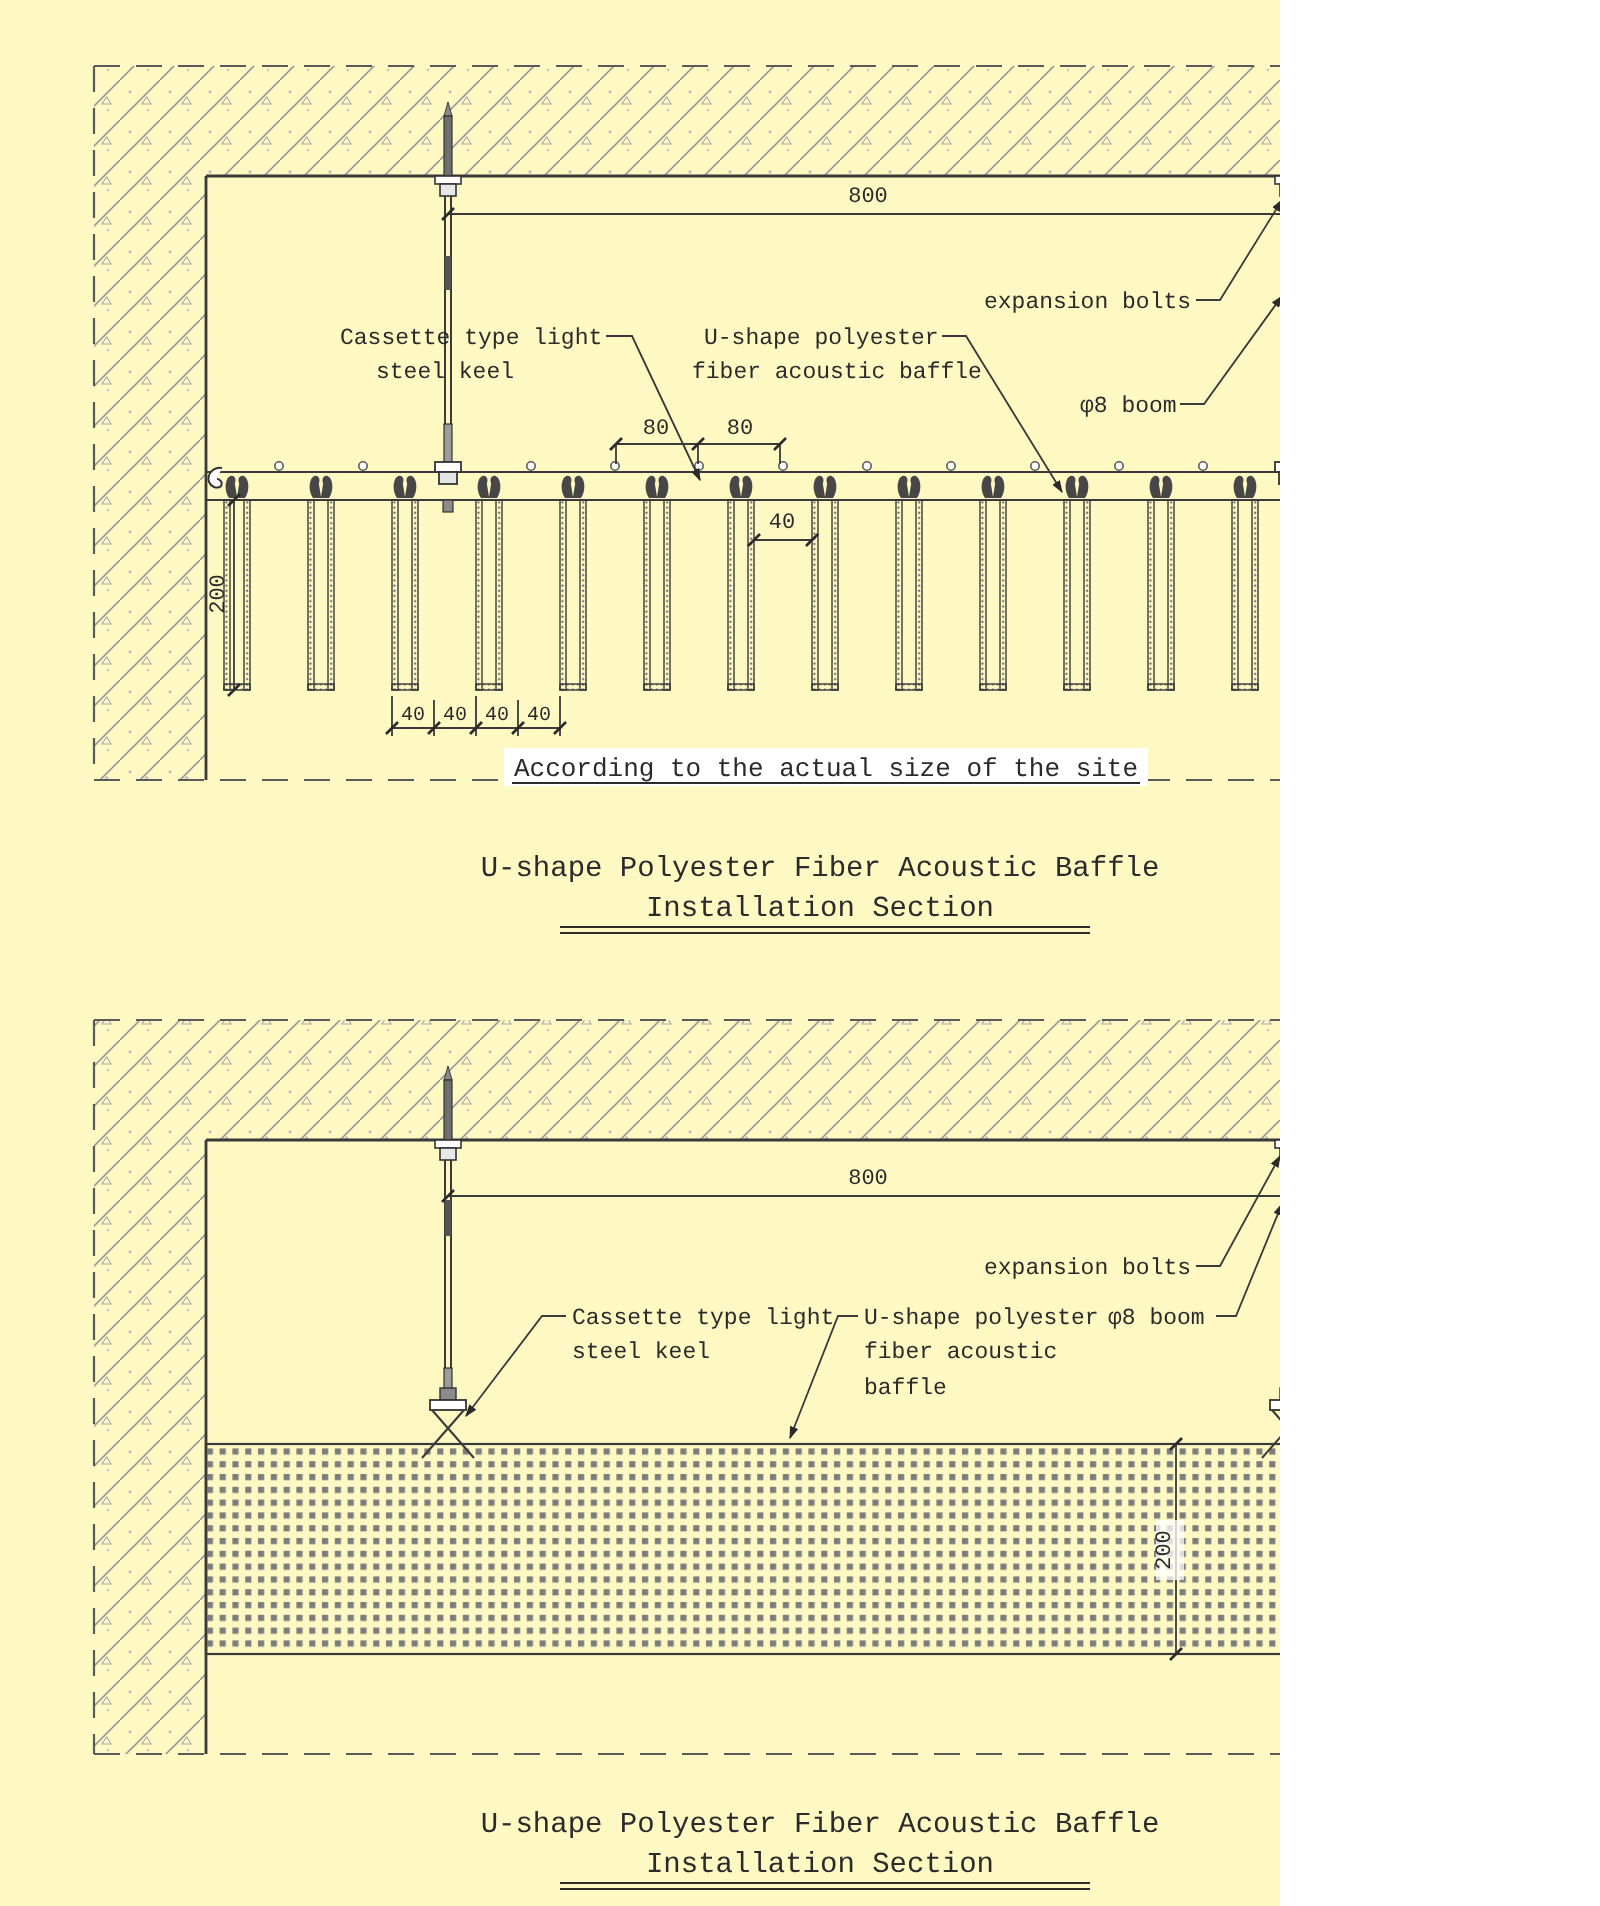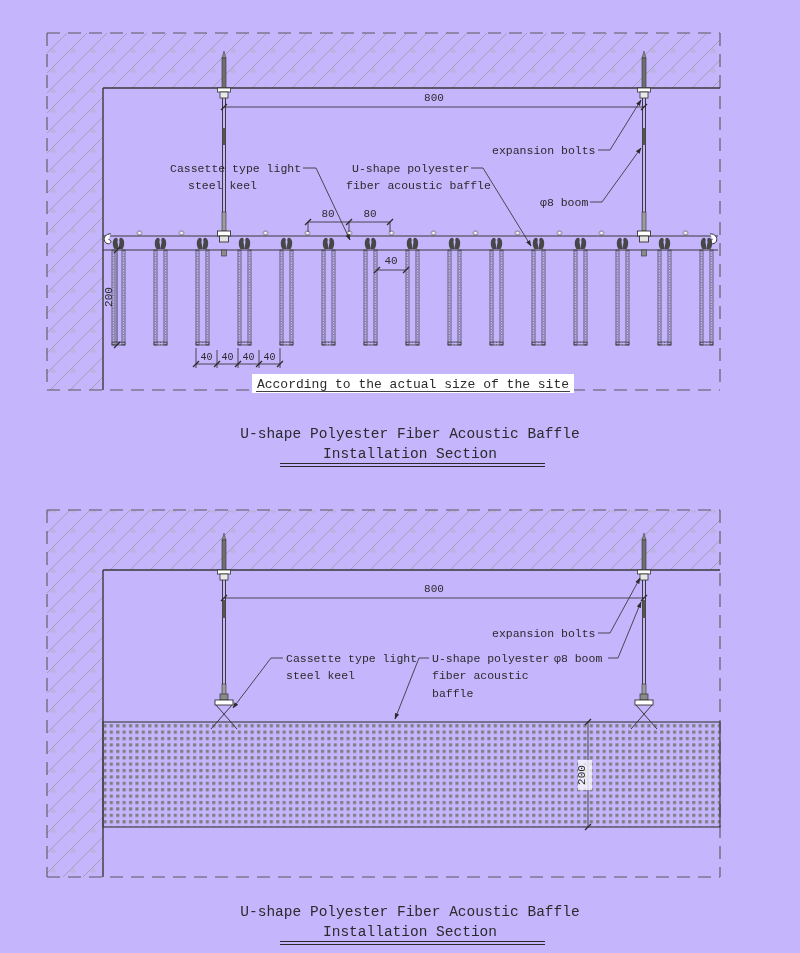--- a/index.html
+++ b/index.html
@@ -1,16 +1,16 @@
 <!DOCTYPE html>
 <html><head>
 <meta charset="utf-8">
 <style>
   html,body{margin:0;padding:0;background:#fff;}
-  .page{position:relative;width:800px;height:953px;background:#c4b5fd;overflow:hidden;}
+  .page{position:relative;width:640px;height:953px;background:#fef9c3;overflow:hidden;}
   svg{display:block;}
   text{font-family:"Liberation Mono","DejaVu Sans Mono",monospace;fill:#2b2b2b;}
   .lbl{font-size:11.5px;}
   .dim{font-size:11px;}
   .dim-sm{font-size:10px;}
   .note{font-size:13px;}
   .ttl{font-size:14.5px;}
   .thin{stroke:#3a3a3a;stroke-width:1;fill:none;}
   .thick{stroke:#3a3a3a;stroke-width:1.4;fill:none;}
   .dashed{stroke:#5a5a5a;stroke-width:1.1;fill:none;stroke-dasharray:13 8;}

